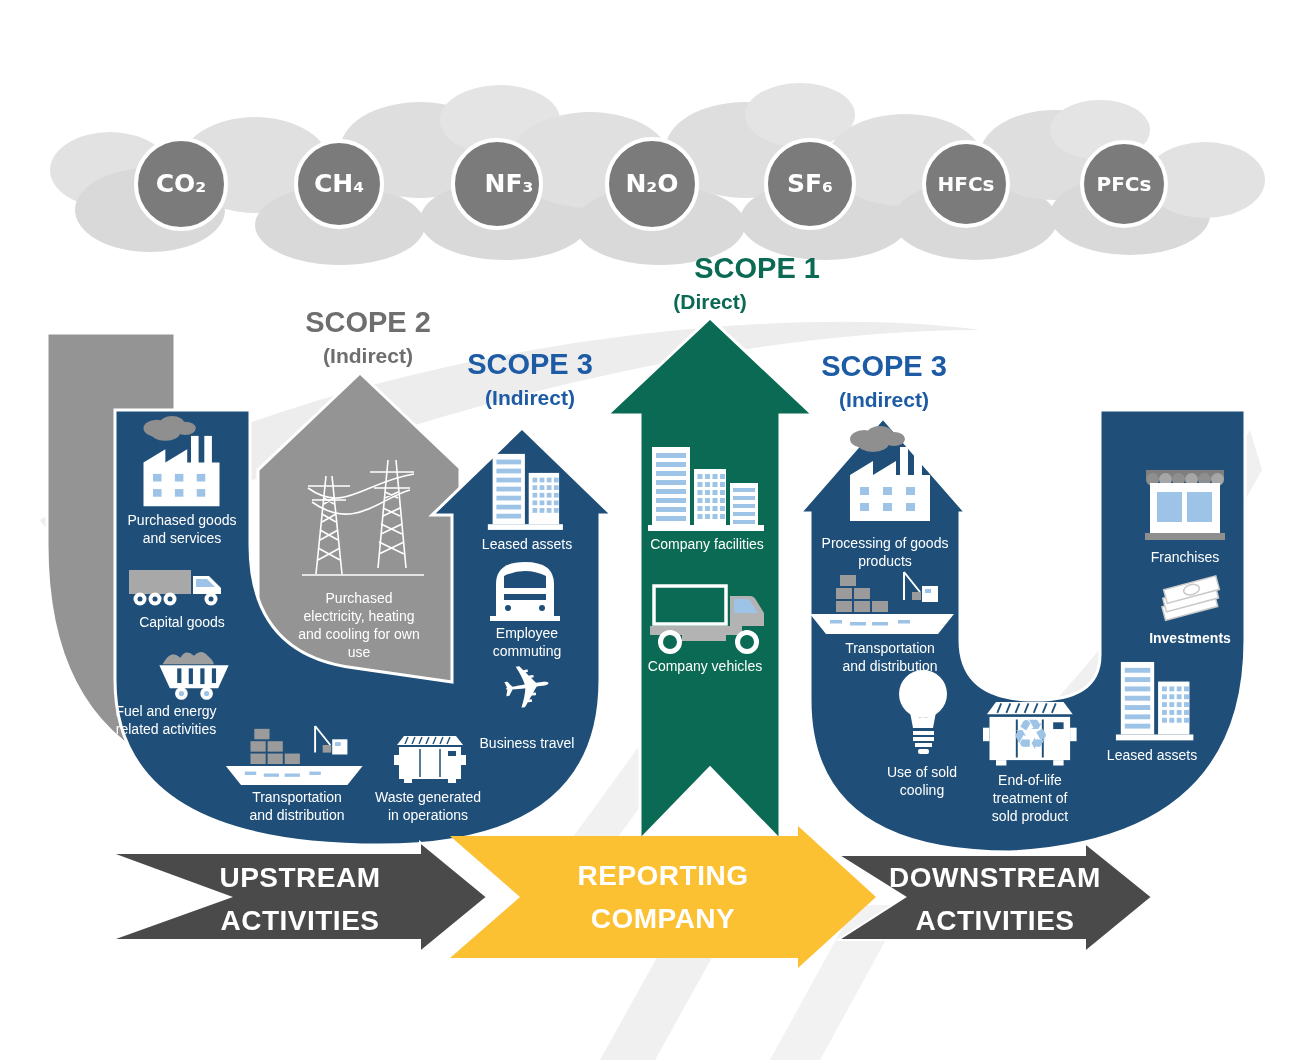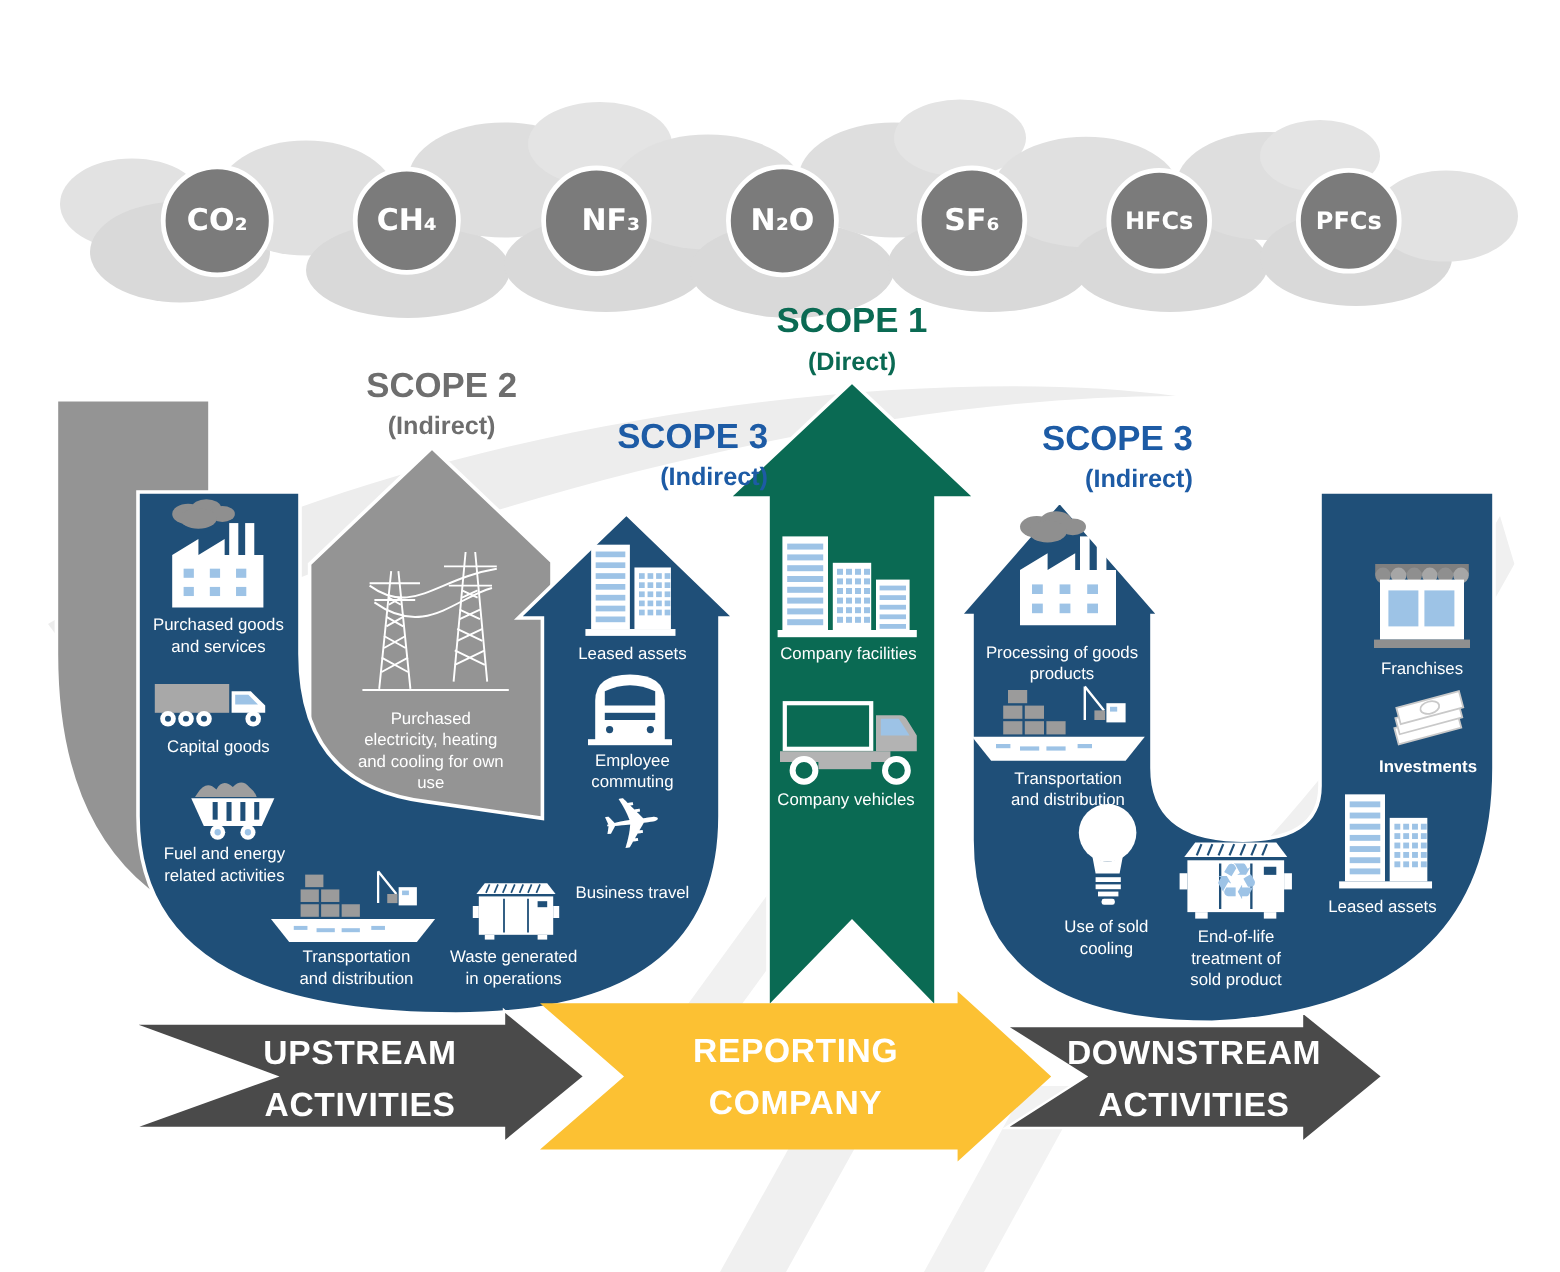--- a/index.html
+++ b/index.html
@@ -6,21 +6,21 @@
   #stage{position:relative;width:1300px;height:1060px;background:#fff;overflow:hidden;
          font-family:"Liberation Sans",sans-serif;}
   #shapes{position:absolute;left:0;top:0;}
   .lbl{position:absolute;color:#fff;font-size:14px;line-height:1.28;text-align:center;
        white-space:pre-line;}
   .gas{position:absolute;color:#fff;font-weight:bold;font-size:25px;text-align:center;
        font-family:"DejaVu Sans","Liberation Sans",sans-serif;}
   .gas.small{font-size:20px;}
   .scope-t{position:absolute;font-weight:bold;font-size:29px;text-align:center;width:220px;}
   .scope-s{position:absolute;font-weight:bold;font-size:21px;text-align:center;width:220px;}
-  .c-scope1{color:#0a6a53;} .c-scope2{color:#6e6e6e;} .c-scope3{color:#1d5ba5;text-align:right;}
+  .c-scope1{color:#0a6a53;} .c-scope2{color:#6e6e6e;} .c-scope3{color:#1d5ba5;}
   .alabel{position:absolute;color:#fff;font-weight:bold;font-size:28px;line-height:1.55;
           text-align:center;white-space:pre-line;letter-spacing:.5px;width:260px;}
   .icon-glyph{position:absolute;text-align:center;font-family:"DejaVu Sans",sans-serif;}
 </style>
 </head>
 <body>
 
 <div id="stage">
 
 <svg id="shapes" width="1300" height="1060" viewBox="0 0 1300 1060">
@@ -328,29 +328,29 @@
 <div class="gas" style="left:452px;top:169px;width:114px;">NF₃</div>
 <div class="gas" style="left:607px;top:169px;width:90px;">N₂O</div>
 <div class="gas" style="left:765px;top:169px;width:90px;">SF₆</div>
 <div class="gas small" style="left:921px;top:172px;width:90px;">HFCs</div>
 <div class="gas small" style="left:1079px;top:172px;width:90px;">PFCs</div>
 
 <div class="scope-t c-scope2" style="left:258px;top:306px;">SCOPE 2</div>
 <div class="scope-s c-scope2" style="left:258px;top:344px;">(Indirect)</div>
 <div class="scope-t c-scope3" style="left:420px;top:348px;">SCOPE 3</div>
 <div class="scope-s c-scope3" style="left:420px;top:386px;">(Indirect)</div>
-<div class="scope-t c-scope1" style="left:600px;top:252px;">SCOPE 1</div>
+<div class="scope-t c-scope1" style="left:600px;top:252px;text-align:right;">SCOPE 1</div>
 <div class="scope-s c-scope1" style="left:600px;top:290px;">(Direct)</div>
 <div class="scope-t c-scope3" style="left:774px;top:350px;">SCOPE 3</div>
 <div class="scope-s c-scope3" style="left:774px;top:388px;">(Indirect)</div>
 
 <div class="lbl" style="left:107px;top:512px;width:150px;">Purchased goods
 and services</div>
 <div class="lbl" style="left:107px;top:614px;width:150px;">Capital goods</div>
-<div class="lbl" style="left:112px;top:703px;width:150px;">Fuel and energy
+<div class="lbl" style="left:91px;top:703px;width:150px;">Fuel and energy
 related activities</div>
 <div class="lbl" style="left:222px;top:789px;width:150px;">Transportation
 and distribution</div>
 <div class="lbl" style="left:274px;top:590px;width:170px;">Purchased
 electricity, heating
 and cooling for own
 use</div>
 <div class="lbl" style="left:452px;top:536px;width:150px;">Leased assets</div>
 <div class="lbl" style="left:452px;top:625px;width:150px;">Employee
 commuting</div>

